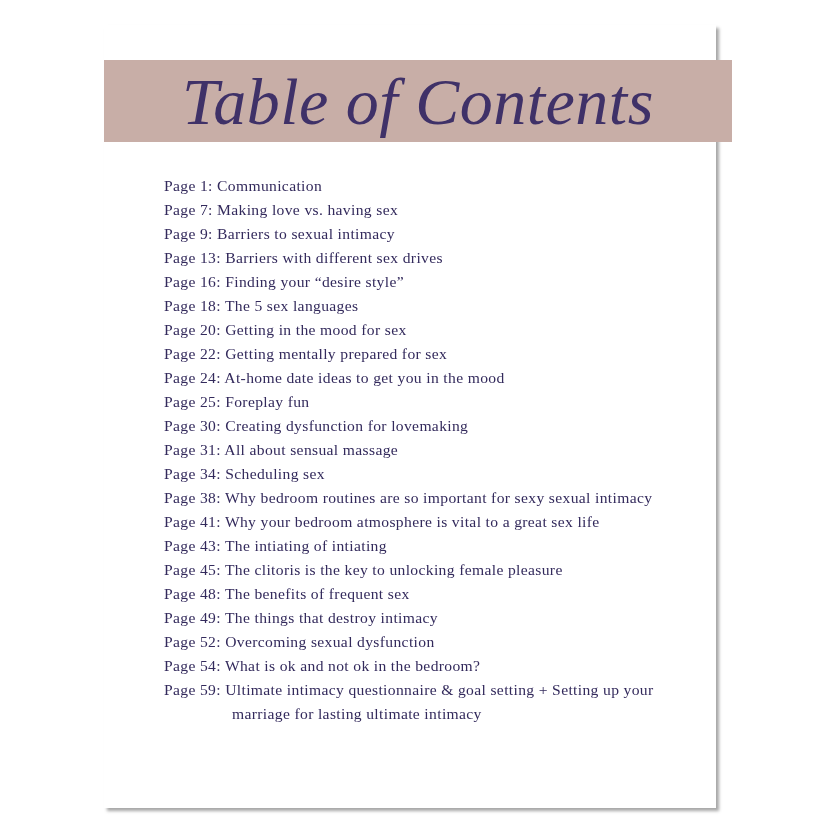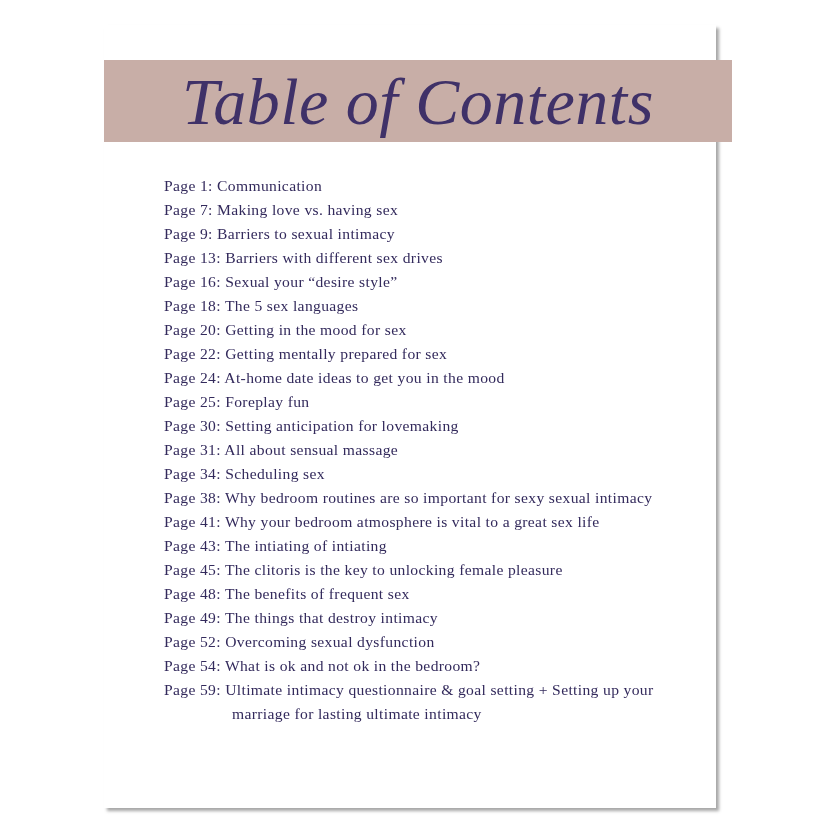--- a/index.html
+++ b/index.html
@@ -72,27 +72,27 @@
 <div class="page">
   <div class="header-band">
     <h1 class="title">Table of Contents</h1>
   </div>
 
   <ul class="toc">
     <li class="toc-item"><span>Page 1: Communication</span></li>
     <li class="toc-item"><span>Page 7: Making love vs. having sex</span></li>
     <li class="toc-item"><span>Page 9: Barriers to sexual intimacy</span></li>
     <li class="toc-item"><span>Page 13: Barriers with different sex drives</span></li>
-    <li class="toc-item"><span>Page 16: Sexual your “desire style”</span></li>
+    <li class="toc-item"><span>Page 16: Finding your “desire style”</span></li>
     <li class="toc-item"><span>Page 18: The 5 sex languages</span></li>
     <li class="toc-item"><span>Page 20: Getting in the mood for sex</span></li>
     <li class="toc-item"><span>Page 22: Getting mentally prepared for sex</span></li>
     <li class="toc-item"><span>Page 24: At-home date ideas to get you in the mood</span></li>
     <li class="toc-item"><span>Page 25: Foreplay fun</span></li>
-    <li class="toc-item"><span>Page 30: Setting anticipation for lovemaking</span></li>
+    <li class="toc-item"><span>Page 30: Creating dysfunction for lovemaking</span></li>
     <li class="toc-item"><span>Page 31: All about sensual massage</span></li>
     <li class="toc-item"><span>Page 34: Scheduling sex</span></li>
     <li class="toc-item"><span>Page 38: Why bedroom routines are so important for sexy sexual intimacy</span></li>
     <li class="toc-item"><span>Page 41: Why your bedroom atmosphere is vital to a great sex life</span></li>
     <li class="toc-item"><span>Page 43: The intiating of intiating</span></li>
     <li class="toc-item"><span>Page 45: The clitoris is the key to unlocking female pleasure</span></li>
     <li class="toc-item"><span>Page 48: The benefits of frequent sex</span></li>
     <li class="toc-item"><span>Page 49: The things that destroy intimacy</span></li>
     <li class="toc-item"><span>Page 52: Overcoming sexual dysfunction</span></li>
     <li class="toc-item"><span>Page 54: What is ok and not ok in the bedroom?</span></li>

